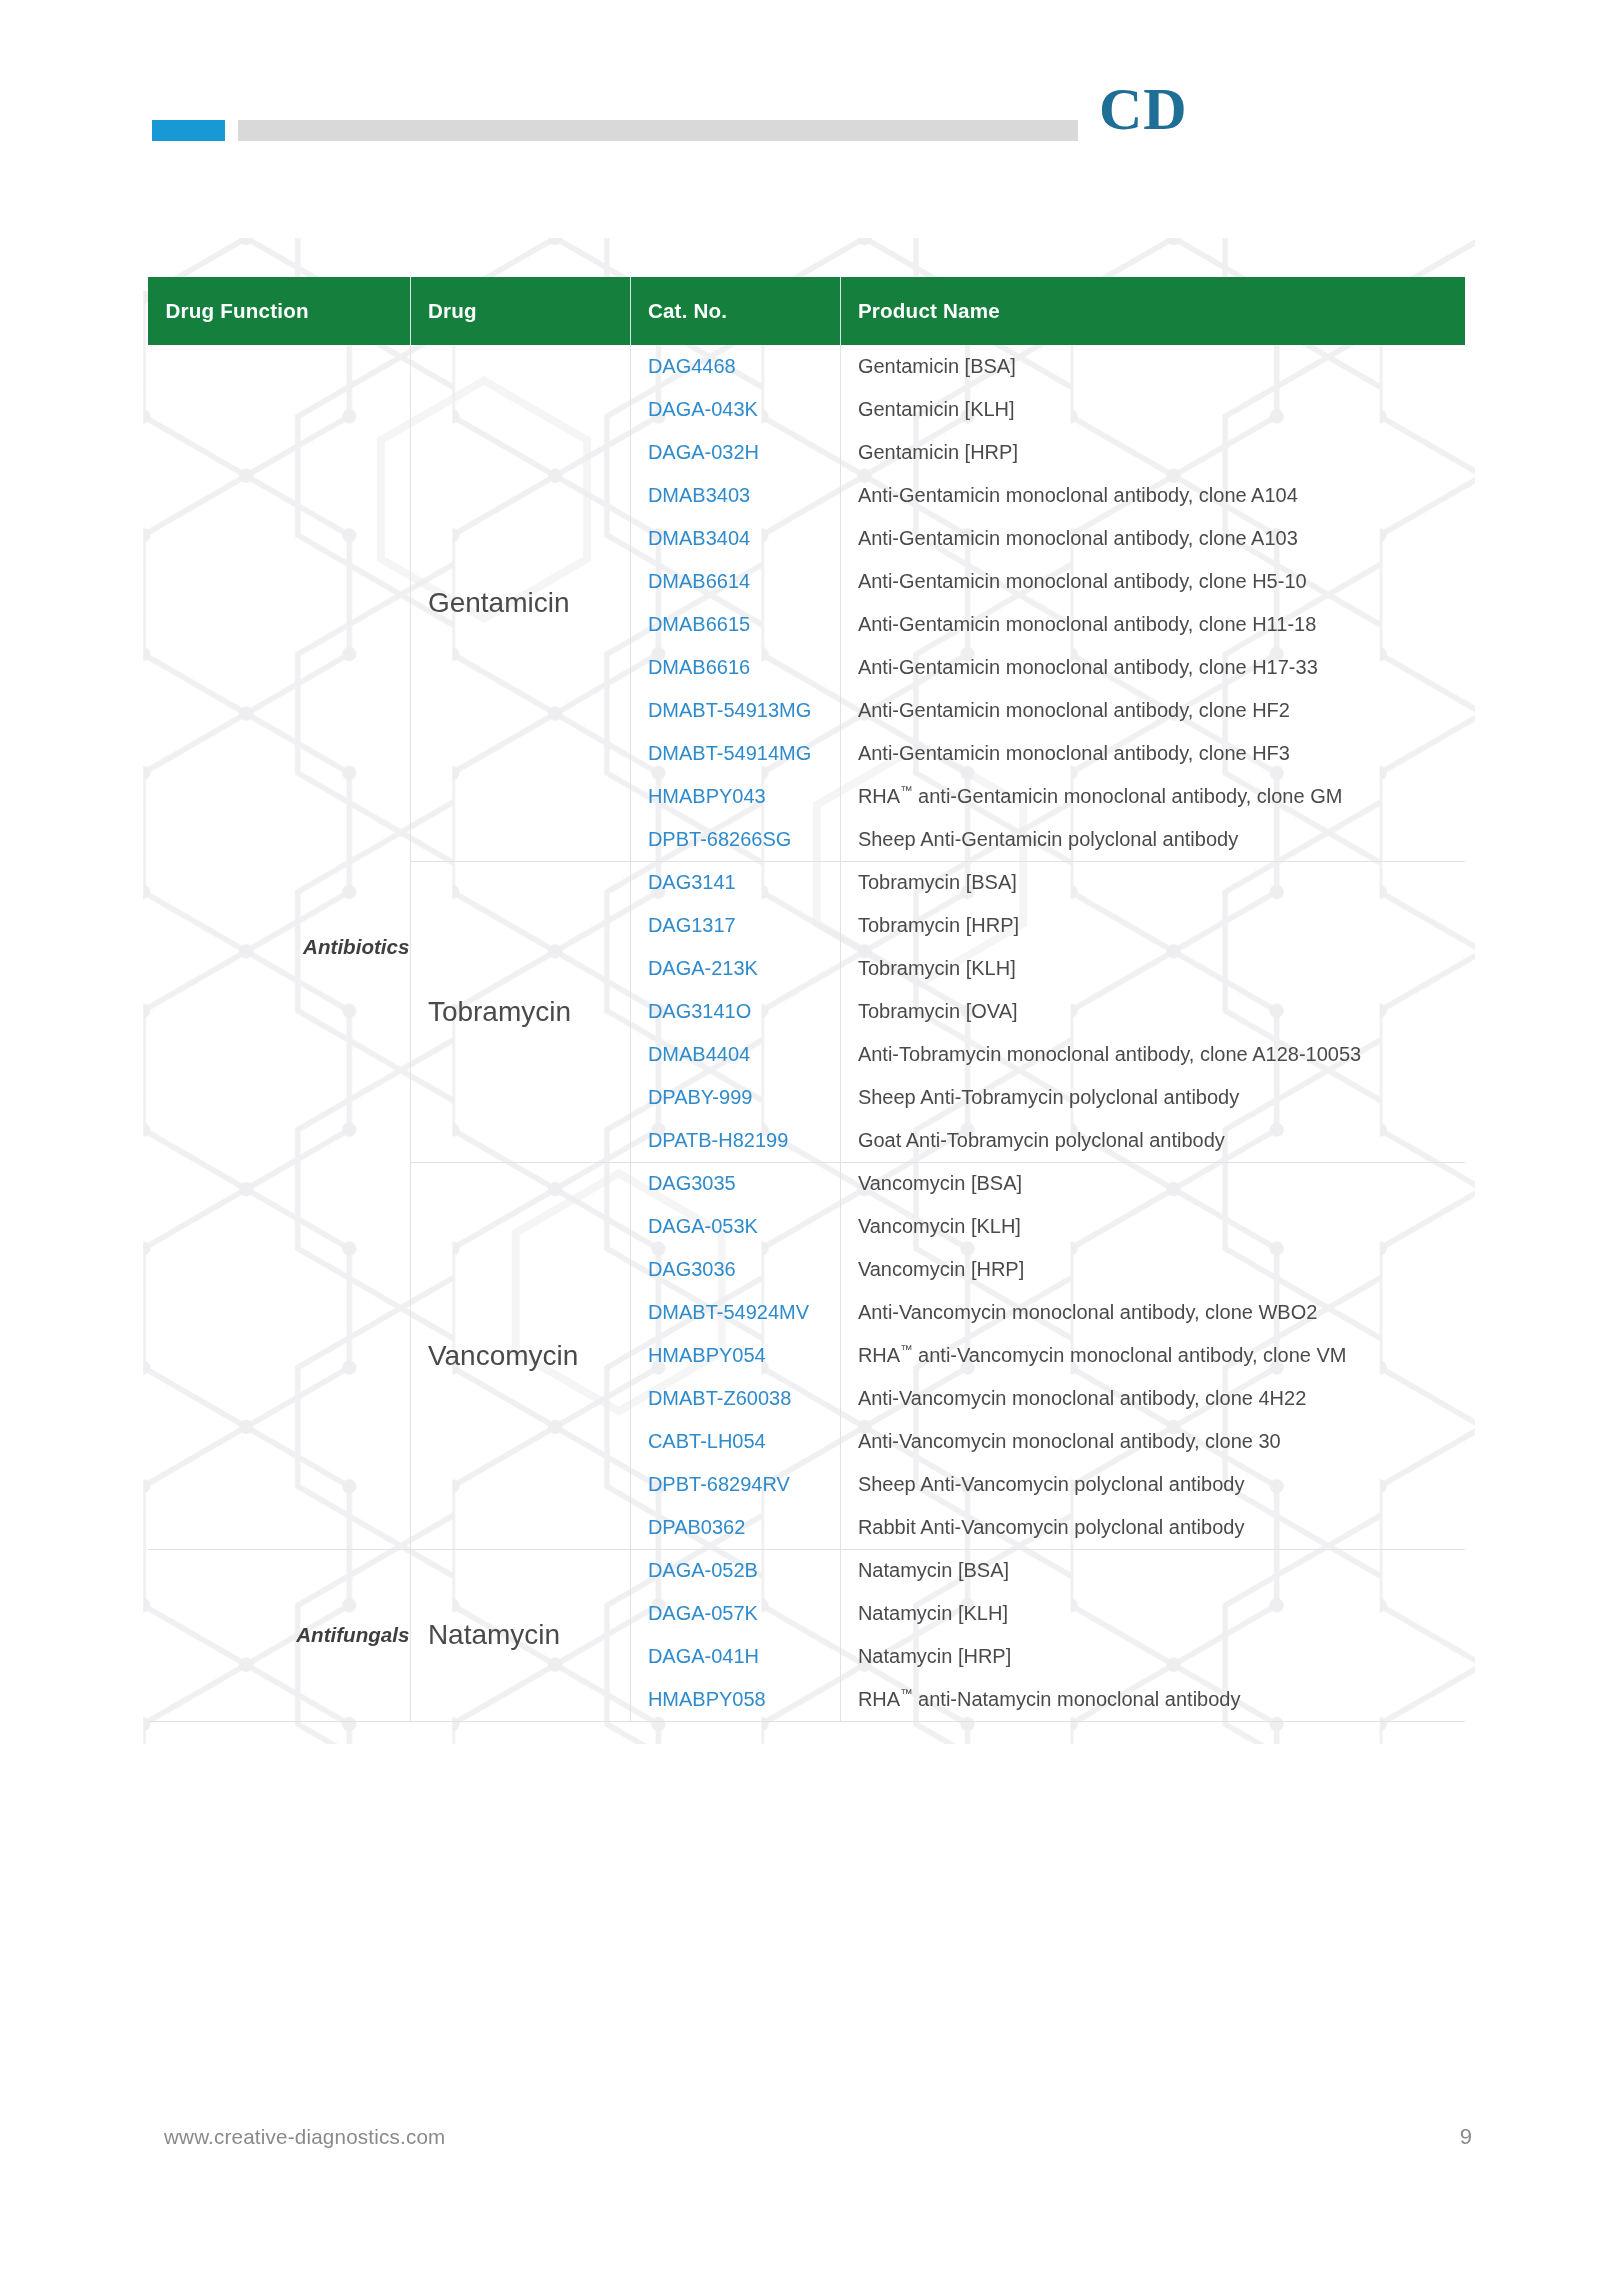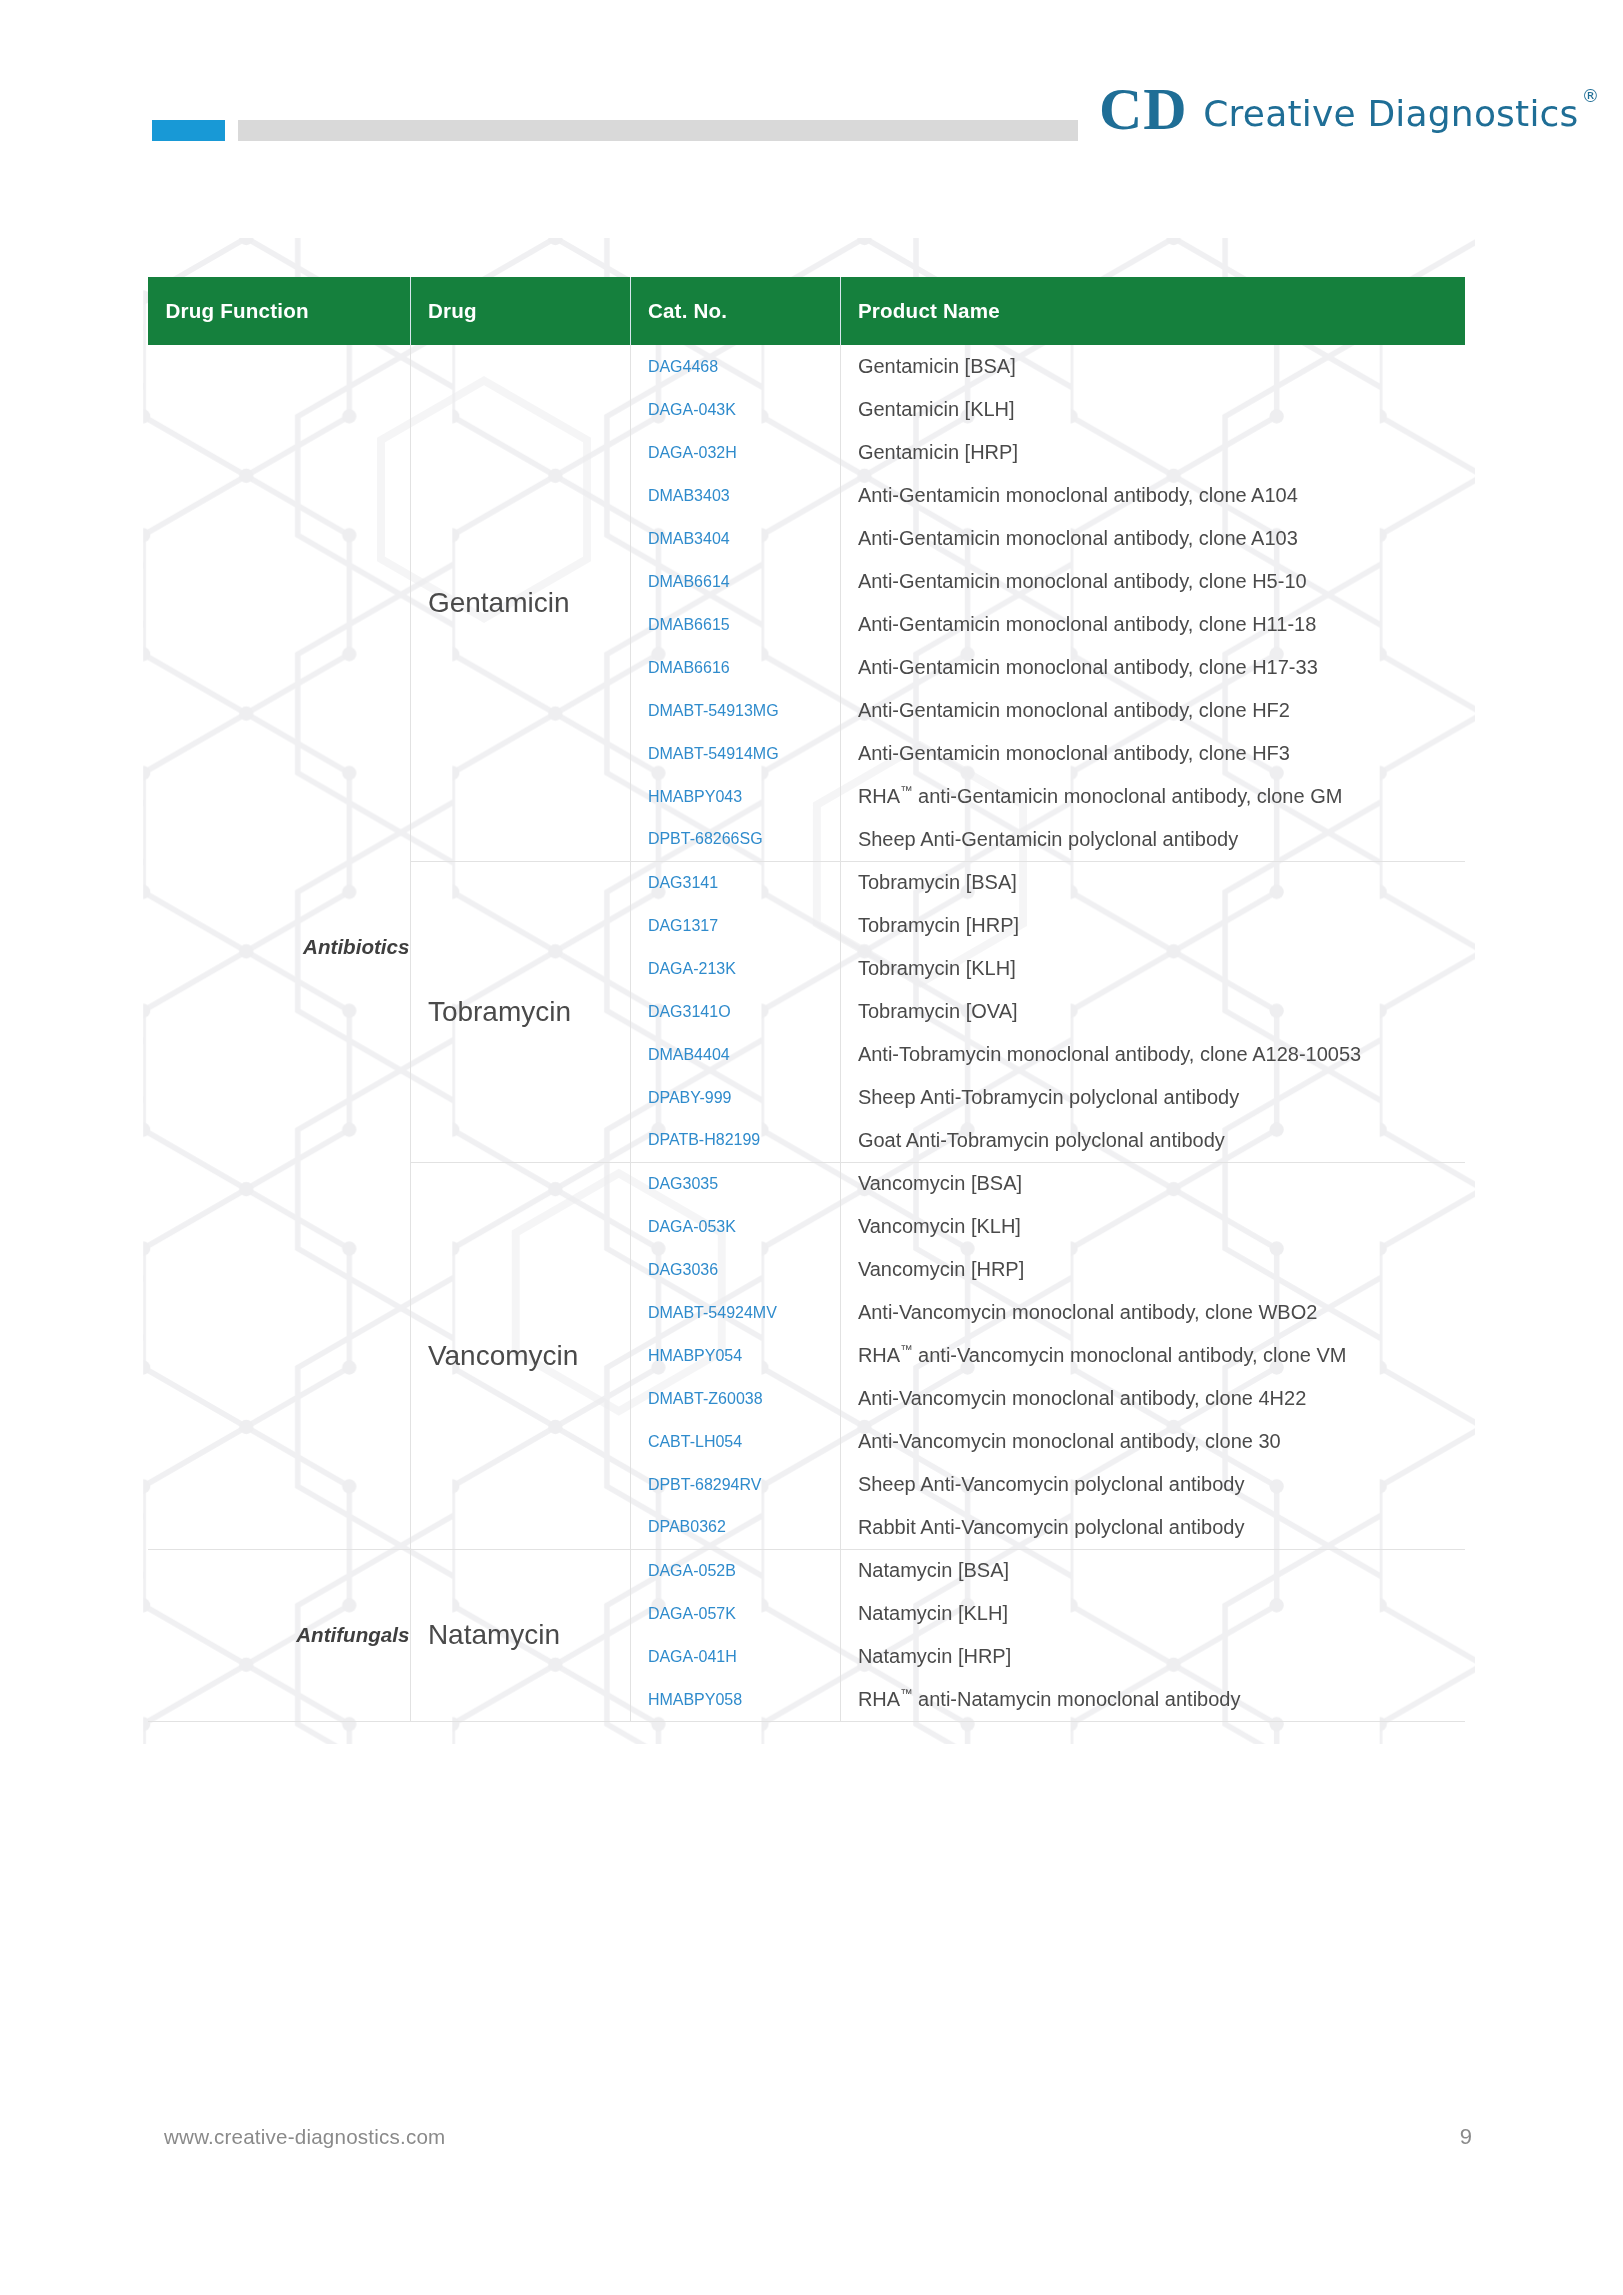--- a/index.html
+++ b/index.html
@@ -154,21 +154,21 @@
     border-right: 0.8px solid #E2E2E2;
   }
   td.drug-cell {
     font-size: 28px;
     color: #4a4a4a;
     font-weight: 400;
     vertical-align: middle;
   }
   td.cat-cell {
     color: #2F8BCC;
-    font-size: 16px;
+    font-size: 20px;
     white-space: nowrap;
   }
   td.prod-cell {
     color: #4a4a4a;
     font-size: 20px;
     white-space: nowrap;
     margin-top: 28px;
   }
 
   
@@ -245,24 +245,20 @@
         <polygon points="600,1180 730,1255 730,1405 600,1480 470,1405 470,1255" fill="none" stroke="#ededef" stroke-width="10"></polygon>
       </g>
     </svg>
   </div>
 
   <div class="doc-header">
     <div class="hdr-rule-blue"></div>
     <div class="hdr-rule-gray"></div>
     <div class="brand">
       <span class="brand-cd">CD</span>
-      <span class="brand-name-wrap">
-        <span class="brand-name">Creative Diagnostics</span>
-        <span class="brand-reg">®</span>
-      </span>
     </div>
   </div>
 
   <div class="table-wrap">
     <table class="products">
       <colgroup>
         <col class="c-fn">
           <col class="c-drug">
           <col class="c-cat">
           <col class="c-prod">

